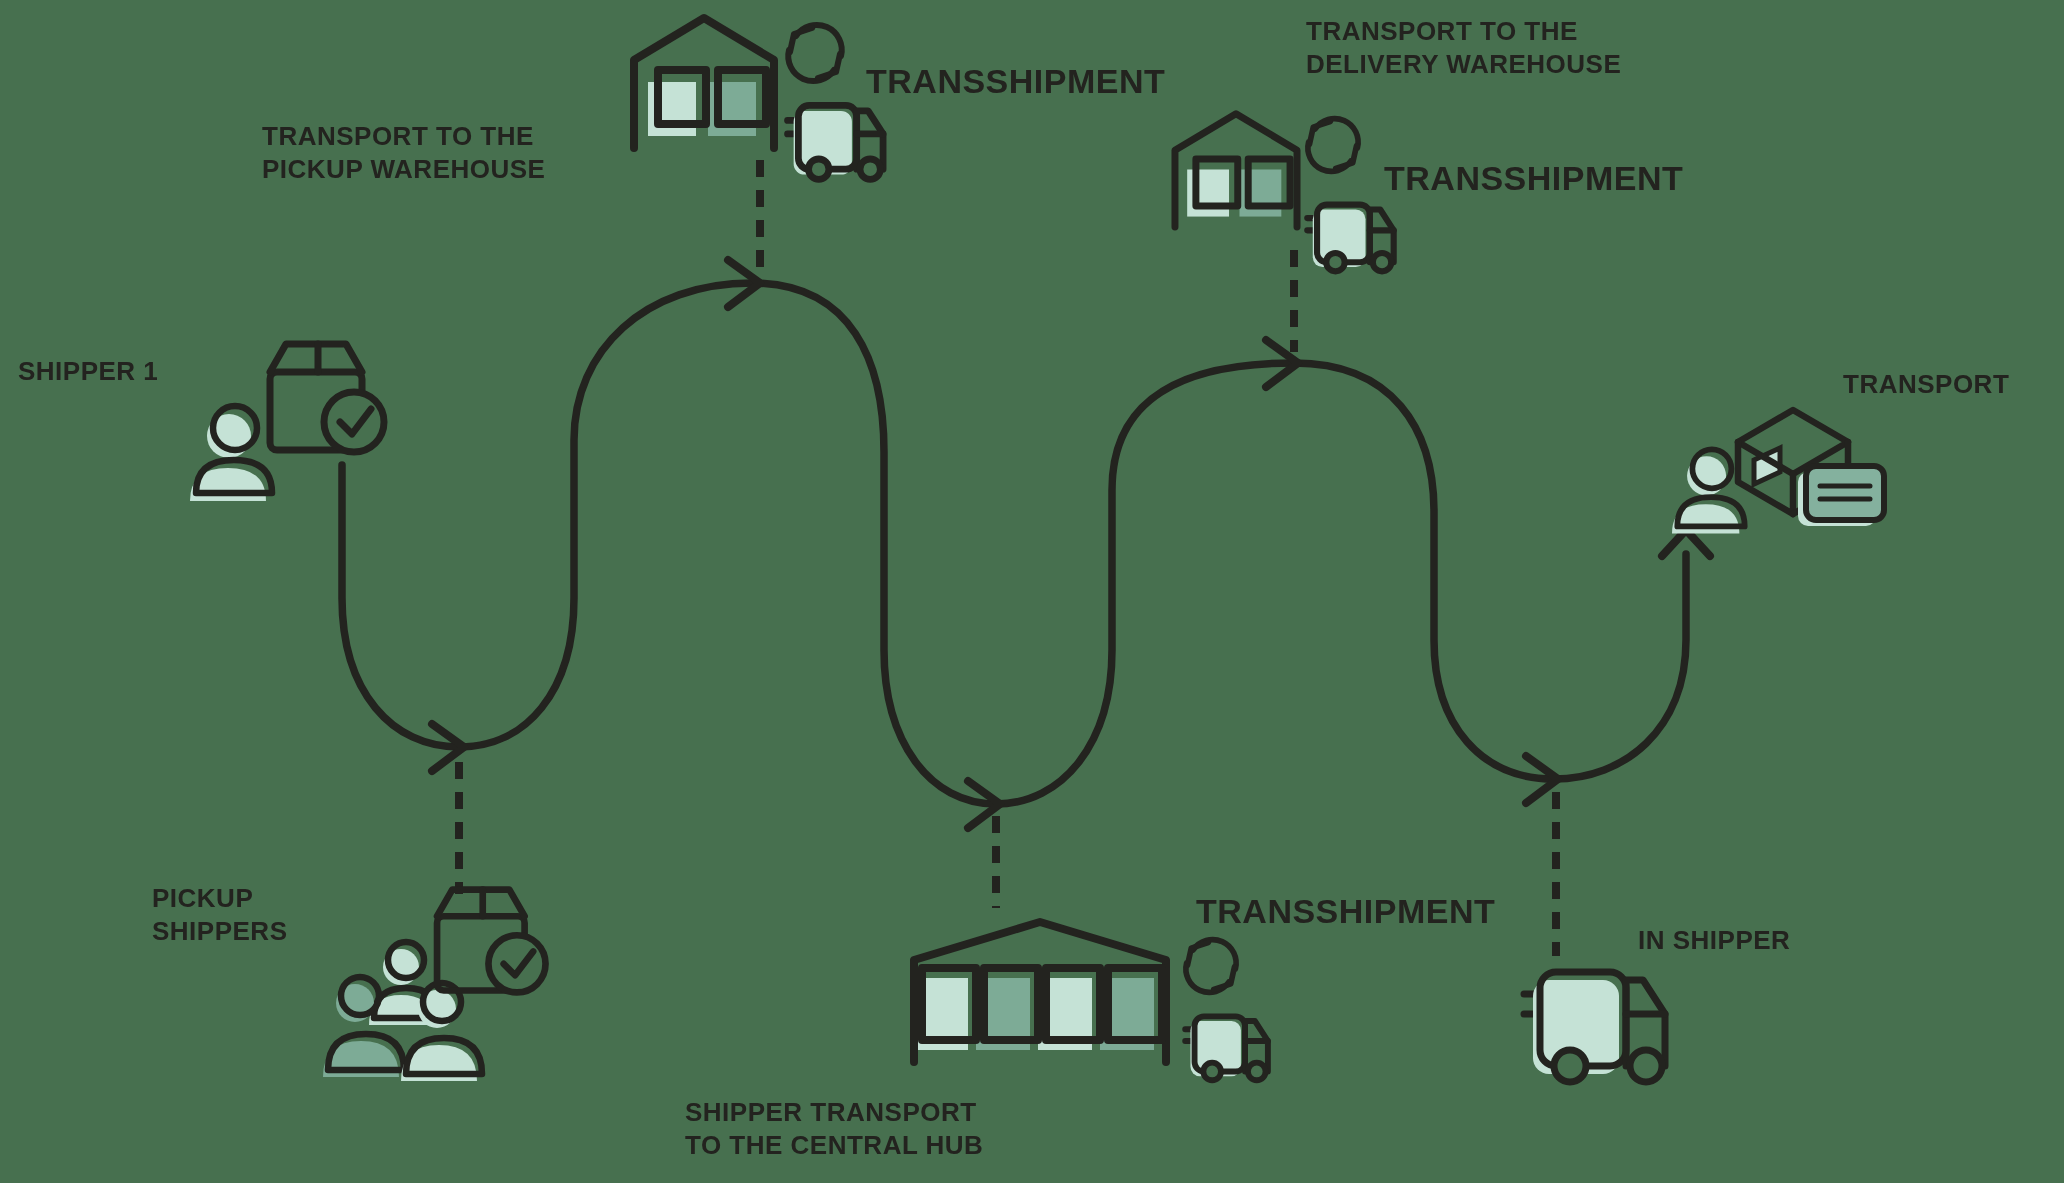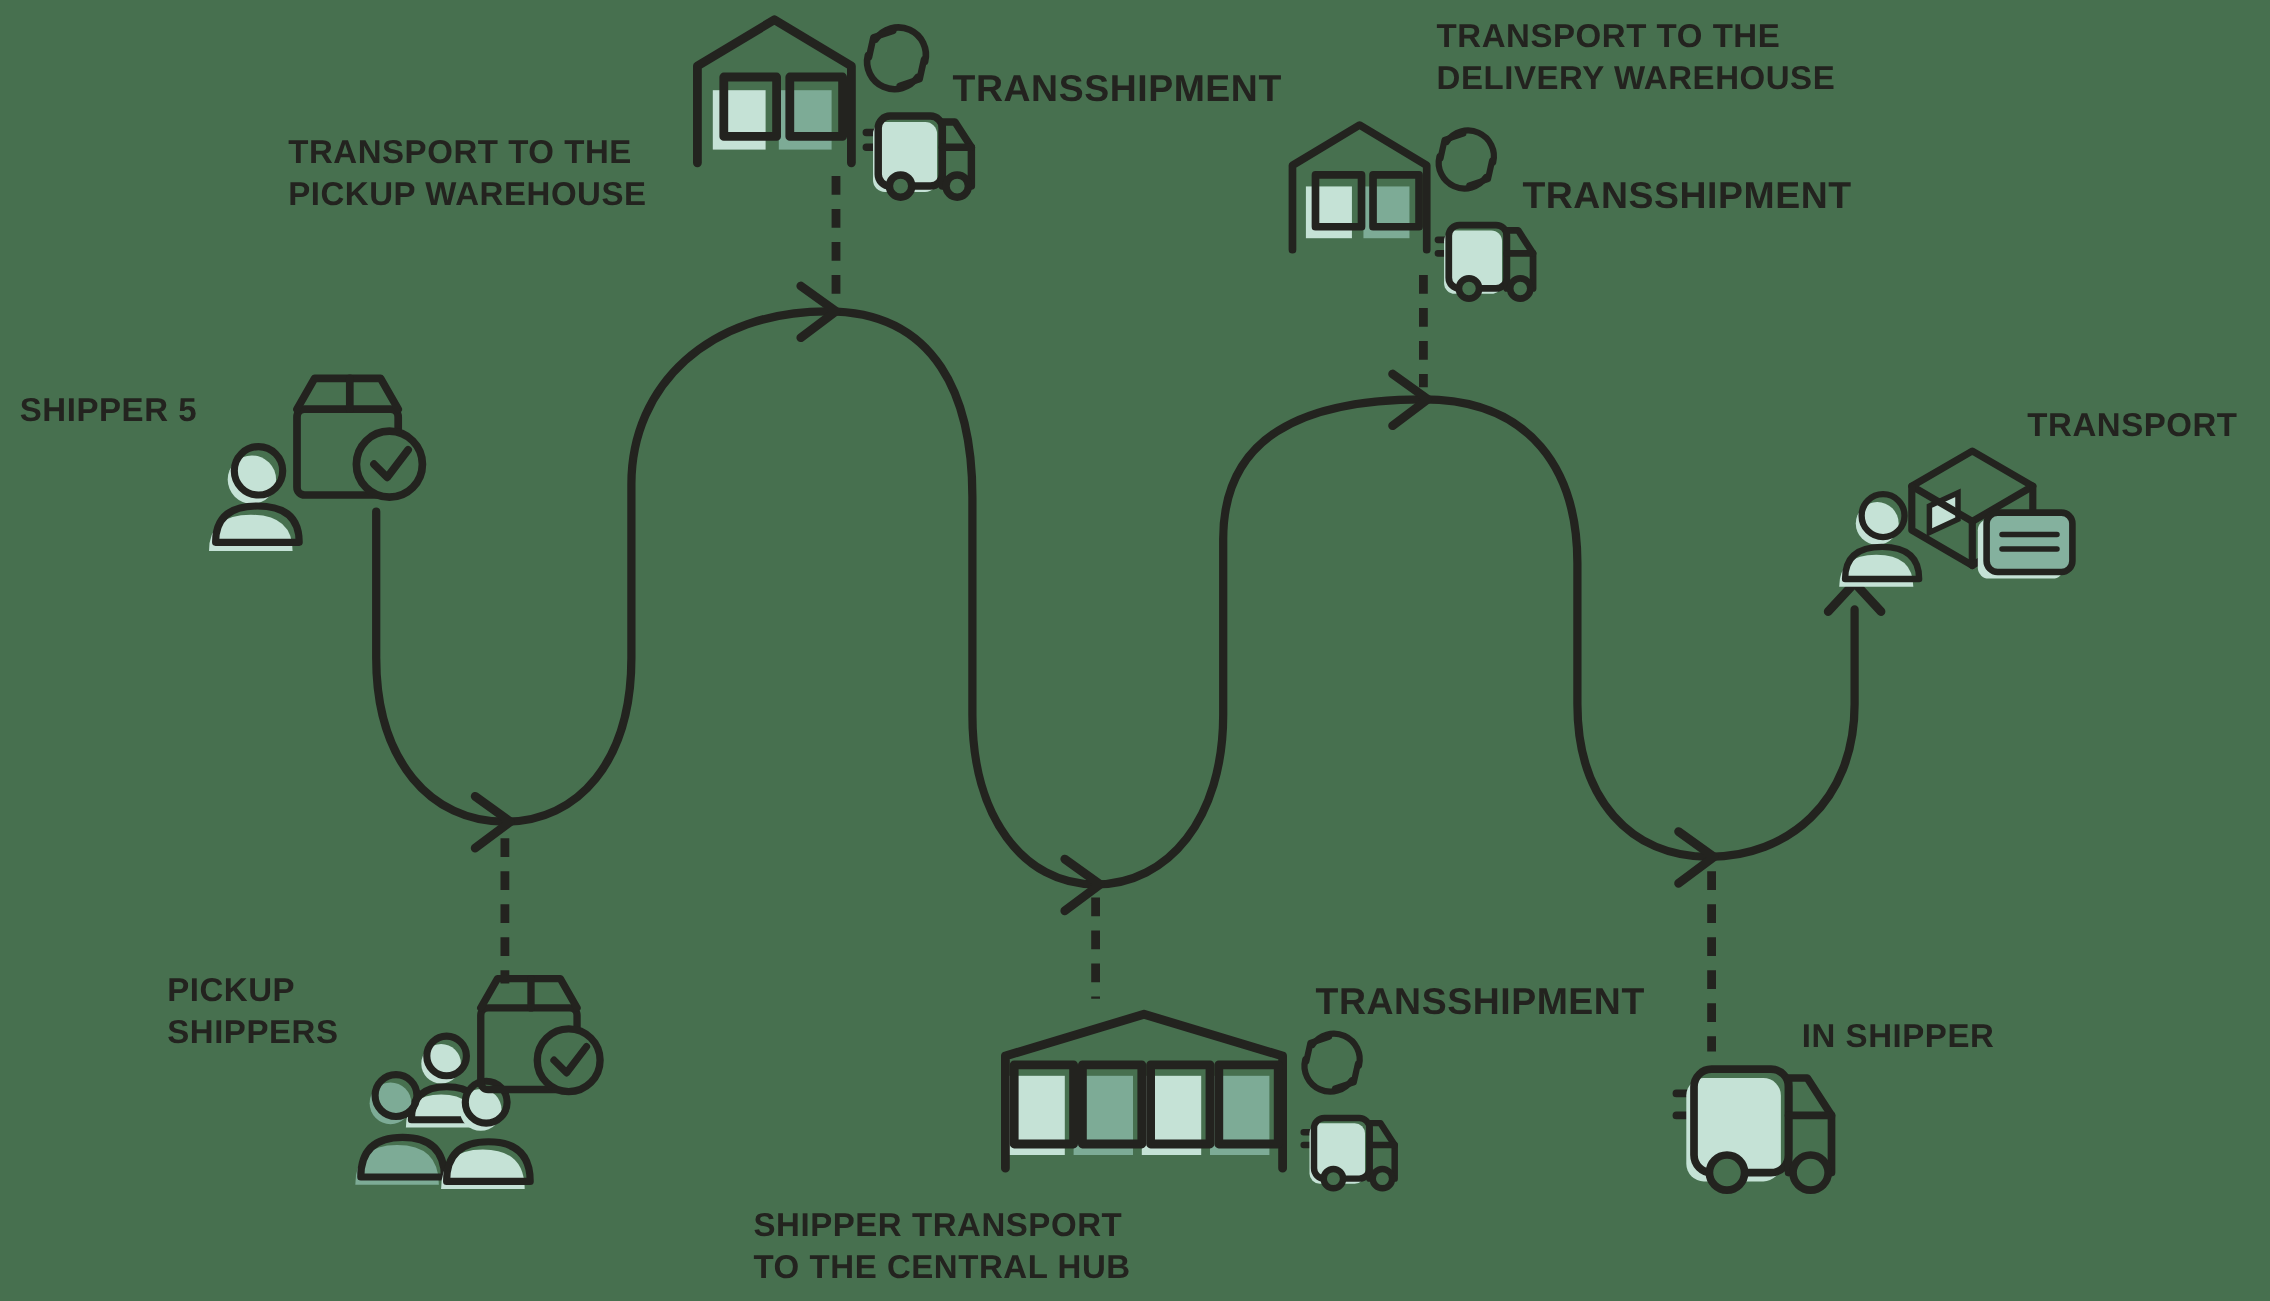--- a/index.html
+++ b/index.html
@@ -4,21 +4,21 @@
 <style>
   html,body{margin:0;padding:0}
   body{
     width:2064px;height:1183px;position:relative;overflow:hidden;
     background:var(--bg,#47704f);
     font-family:"Liberation Sans", sans-serif;
   }
   .label{
     position:absolute;color:var(--ink,#23231f);
     font-weight:700;letter-spacing:.5px;
-    white-space:pre-line;font-size:30px;line-height:1.27;
+    white-space:pre-line;font-size:26px;line-height:1.27;
   }
   .label.sm{font-size:34px}
   .icon{position:absolute;overflow:visible}
   svg{overflow:visible}
   .s{stroke:var(--ink,#23231f);stroke-width:7;fill:none;stroke-linecap:round;stroke-linejoin:round}
   .w8{stroke-width:8}
   .w65{stroke-width:6.5}
   .w6{stroke-width:6}
   .w5{stroke-width:5}
   .fl{fill:var(--light,#c5e2d6)}
@@ -54,21 +54,21 @@
   <path class="s w8" d="M 1266,340 L 1298,363 L 1266,387"></path>
   <path class="s w8" d="M 1526,756 L 1558,779 L 1526,803"></path>
   <path class="s w8" d="M 1662,556 L 1686,530 L 1710,556"></path>
   <path class="s dash" d="M 459,762 L 459,894"></path>
   <path class="s dash" d="M 760,160 L 760,272"></path>
   <path class="s dash" d="M 996,816 L 996,908"></path>
   <path class="s dash" d="M 1294,250 L 1294,352"></path>
   <path class="s dash" d="M 1556,792 L 1556,956"></path>
 </svg>
 
-<div class="label" style="left:18px;top:355px">SHIPPER 5</div>
+<div class="label" style="left:18px;top:355px">SHIPPER 1</div>
 <div class="label" style="left:262px;top:120px">TRANSPORT TO THE
 PICKUP WAREHOUSE</div>
 <div class="label sm" style="left:866px;top:60px">TRANSSHIPMENT</div>
 <div class="label" style="left:1306px;top:15px">TRANSPORT TO THE
 DELIVERY WAREHOUSE</div>
 <div class="label sm" style="left:1384px;top:157px">TRANSSHIPMENT</div>
 <div class="label" style="left:1843px;top:368px">TRANSPORT</div>
 <div class="label" style="left:152px;top:882px">PICKUP
 SHIPPERS</div>
 <div class="label" style="left:685px;top:1096px">SHIPPER TRANSPORT

